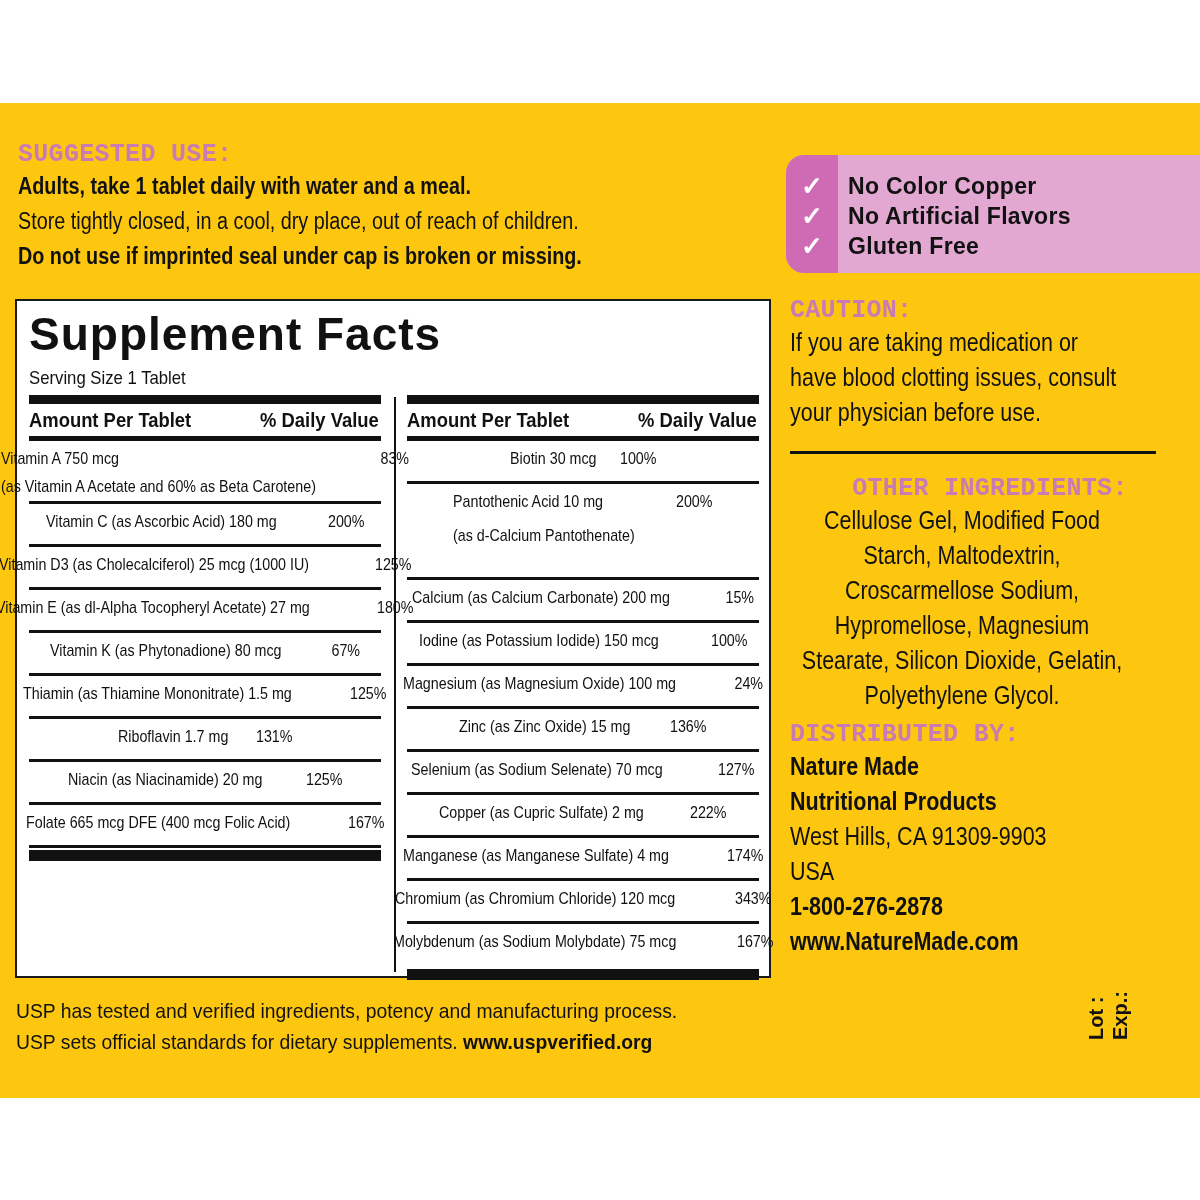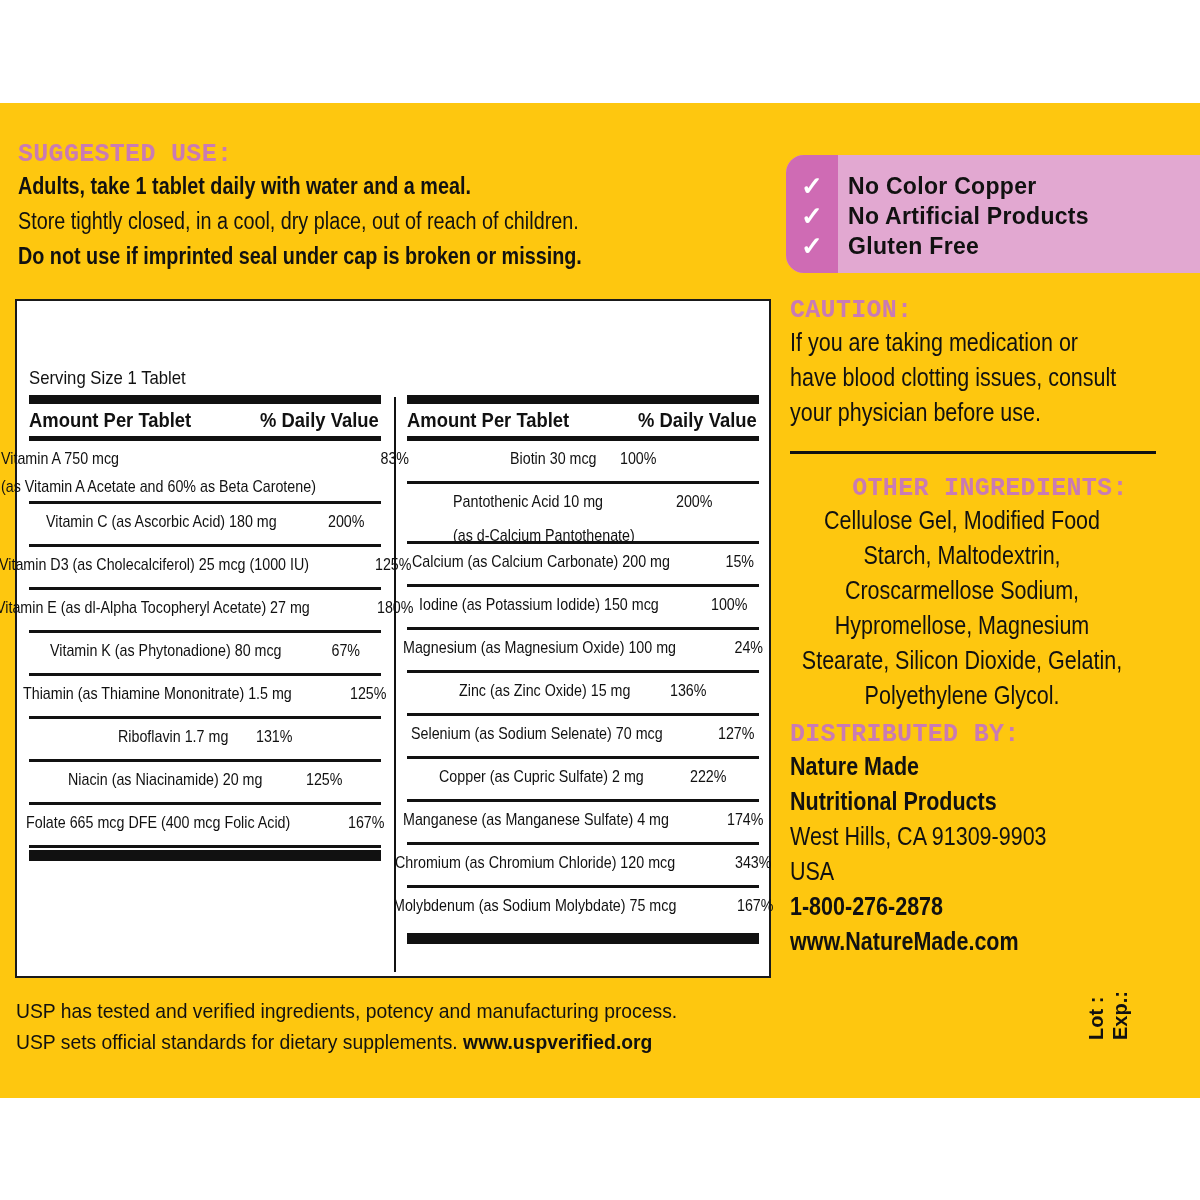--- a/index.html
+++ b/index.html
@@ -65,29 +65,30 @@
 </div>
 
 <div class="badge">
   <div class="strip"></div>
   <div class="row" style="top:16px;">
     <span class="check">✓</span>
     <span class="txt">No Color Copper</span>
   </div>
   <div class="row" style="top:46px;">
     <span class="check">✓</span>
-    <span class="txt">No Artificial Products</span>
+    <span class="txt">No Artificial Flavors</span>
   </div>
   <div class="row" style="top:76px;">
     <span class="check">✓</span>
     <span class="txt">Gluten Free</span>
   </div>
 </div>
 
 <div class="facts">
+  <div class="facts-title">Supplement Facts</div>
   <div class="serving">Serving Size 1 Tablet</div>
   <div class="vdivider"></div>
 
   <div class="col left">
     <div class="thickbar"></div>
     <div class="head-row">
       <span>Amount Per Tablet</span>
       <span>% Daily Value</span>
     </div>
     <div class="medbar"></div>
@@ -137,21 +138,21 @@
     <div class="thickbar"></div>
     <div class="head-row">
       <span>Amount Per Tablet</span>
       <span>% Daily Value</span>
     </div>
     <div class="medbar"></div>
     <div class="nrow single">
         <span class="name">Biotin 30 mcg</span>
         <span class="dv">100%</span>
       </div>
-    <div class="nrow double" style="height:60px;">
+    <div class="nrow double" style="height:96px;">
       <div>
           <div class="name">Pantothenic Acid 10 mg</div>
         <div class="name" style="margin-top:14px;">(as d-Calcium Pantothenate)</div>
         </div>
       <div class="dv">200%</div>
     </div>
     <div class="nrow single">
         <span class="name">Calcium (as Calcium Carbonate) 200 mg</span>
         <span class="dv">15%</span>
       </div>

